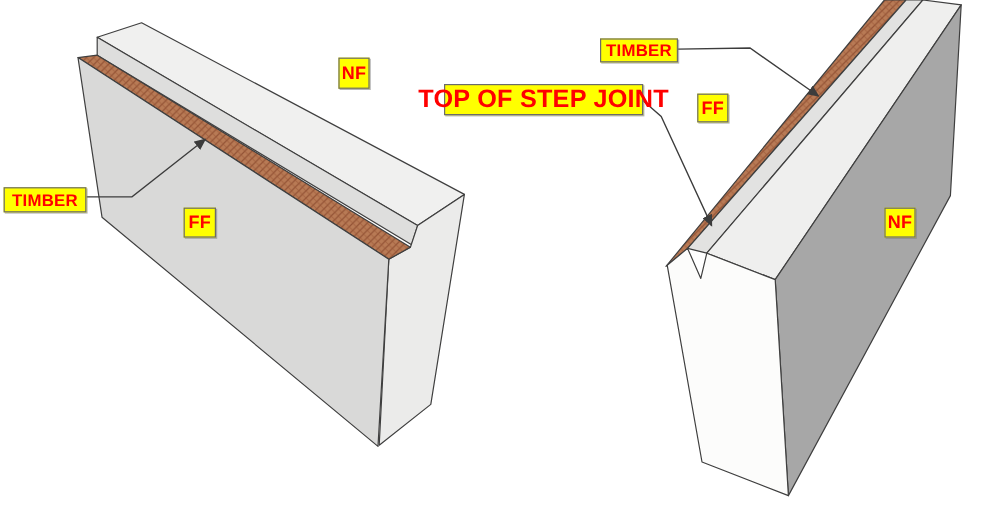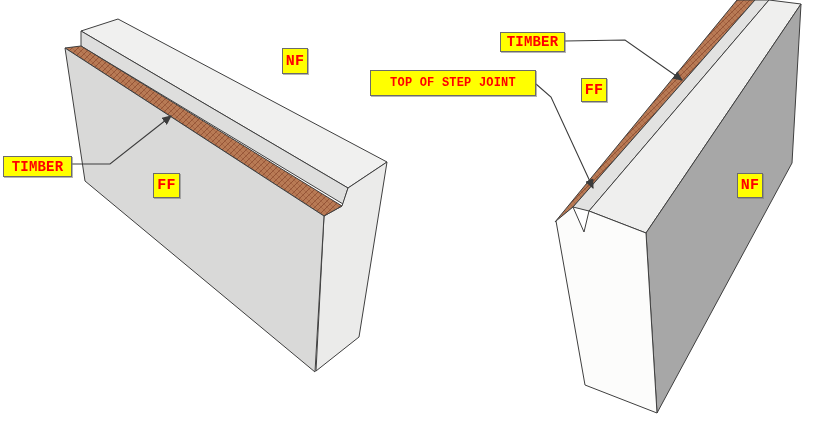--- a/index.html
+++ b/index.html
@@ -9,21 +9,21 @@
   }
   .stage svg{position:absolute;left:0;top:0;}
   .face{stroke:var(--c-edge);stroke-width:1;stroke-linejoin:round;}
   .leader{fill:none;stroke:var(--c-leader);stroke-width:1.1;}
   .label{
     position:absolute;display:flex;align-items:center;justify-content:center;
     background:var(--c-label-bg);color:var(--c-label-text);
     border:1px solid var(--c-label-border);
     box-shadow:1px 1px 0 rgba(120,120,120,.55);
     font-weight:bold;white-space:nowrap;letter-spacing:.2px;
-    box-sizing:border-box;z-index:5;font-family:Liberation Mono, monospace;
+    box-sizing:border-box;z-index:5;
   }
 </style>
 </head>
 <body>
 
 <div class="stage">
 
   <svg width="830" height="421" viewBox="0 0 830 421">
     <defs>
       <pattern id="timberHatch" width="6" height="6" patternUnits="userSpaceOnUse">
@@ -56,17 +56,17 @@
       <polyline class="leader" marker-end="url(#arrowHead)" points="72,164 110,164 171,116"></polyline>
       <polyline class="leader" marker-end="url(#arrowHead)" points="565,41 625,40 682,80"></polyline>
       <polyline class="leader" marker-end="url(#arrowHead)" points="536,84 551,97 593,188"></polyline>
     </g>
   </svg>
 
   <div class="label" style="left: 3px; top: 156px; width: 69px; height: 21px; font-size: 14px;">TIMBER</div>
   <div class="label" style="left: 282px; top: 48px; width: 26px; height: 26px; font-size: 15px;">NF</div>
   <div class="label" style="left: 153px; top: 173px; width: 27px; height: 25px; font-size: 15px;">FF</div>
   <div class="label" style="left: 500px; top: 32px; width: 65px; height: 20px; font-size: 14px;">TIMBER</div>
-  <div class="label" style="left: 370px; top: 70px; width: 166px; height: 26px; font-size: 12px;">TOP OF STEP JOINT</div>
+  <div class="label" style="left: 370px; top: 70px; width: 166px; height: 26px; font-size: 21px;">TOP OF STEP JOINT</div>
   <div class="label" style="left: 581px; top: 78px; width: 26px; height: 24px; font-size: 15px;">FF</div>
   <div class="label" style="left: 737px; top: 173px; width: 26px; height: 25px; font-size: 15px;">NF</div>
 
 </div>
 
 </body></html>

